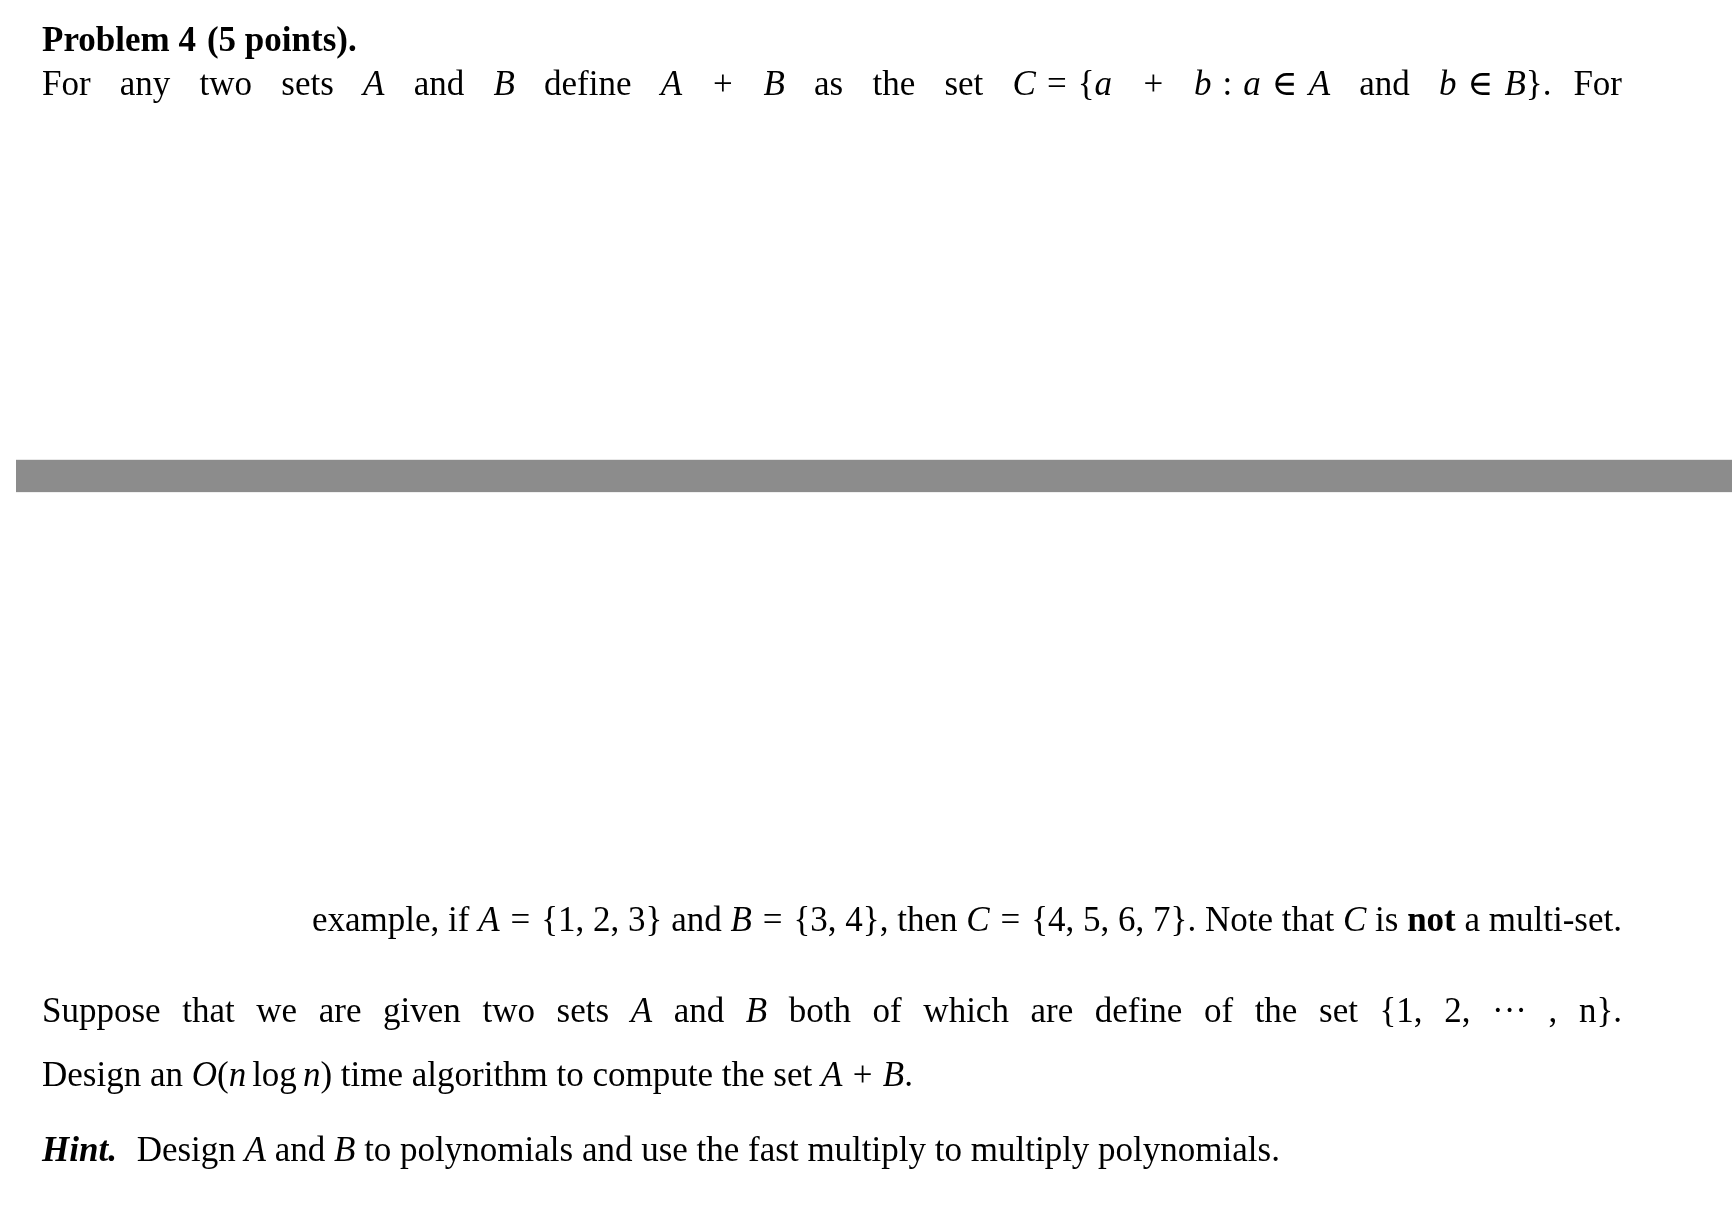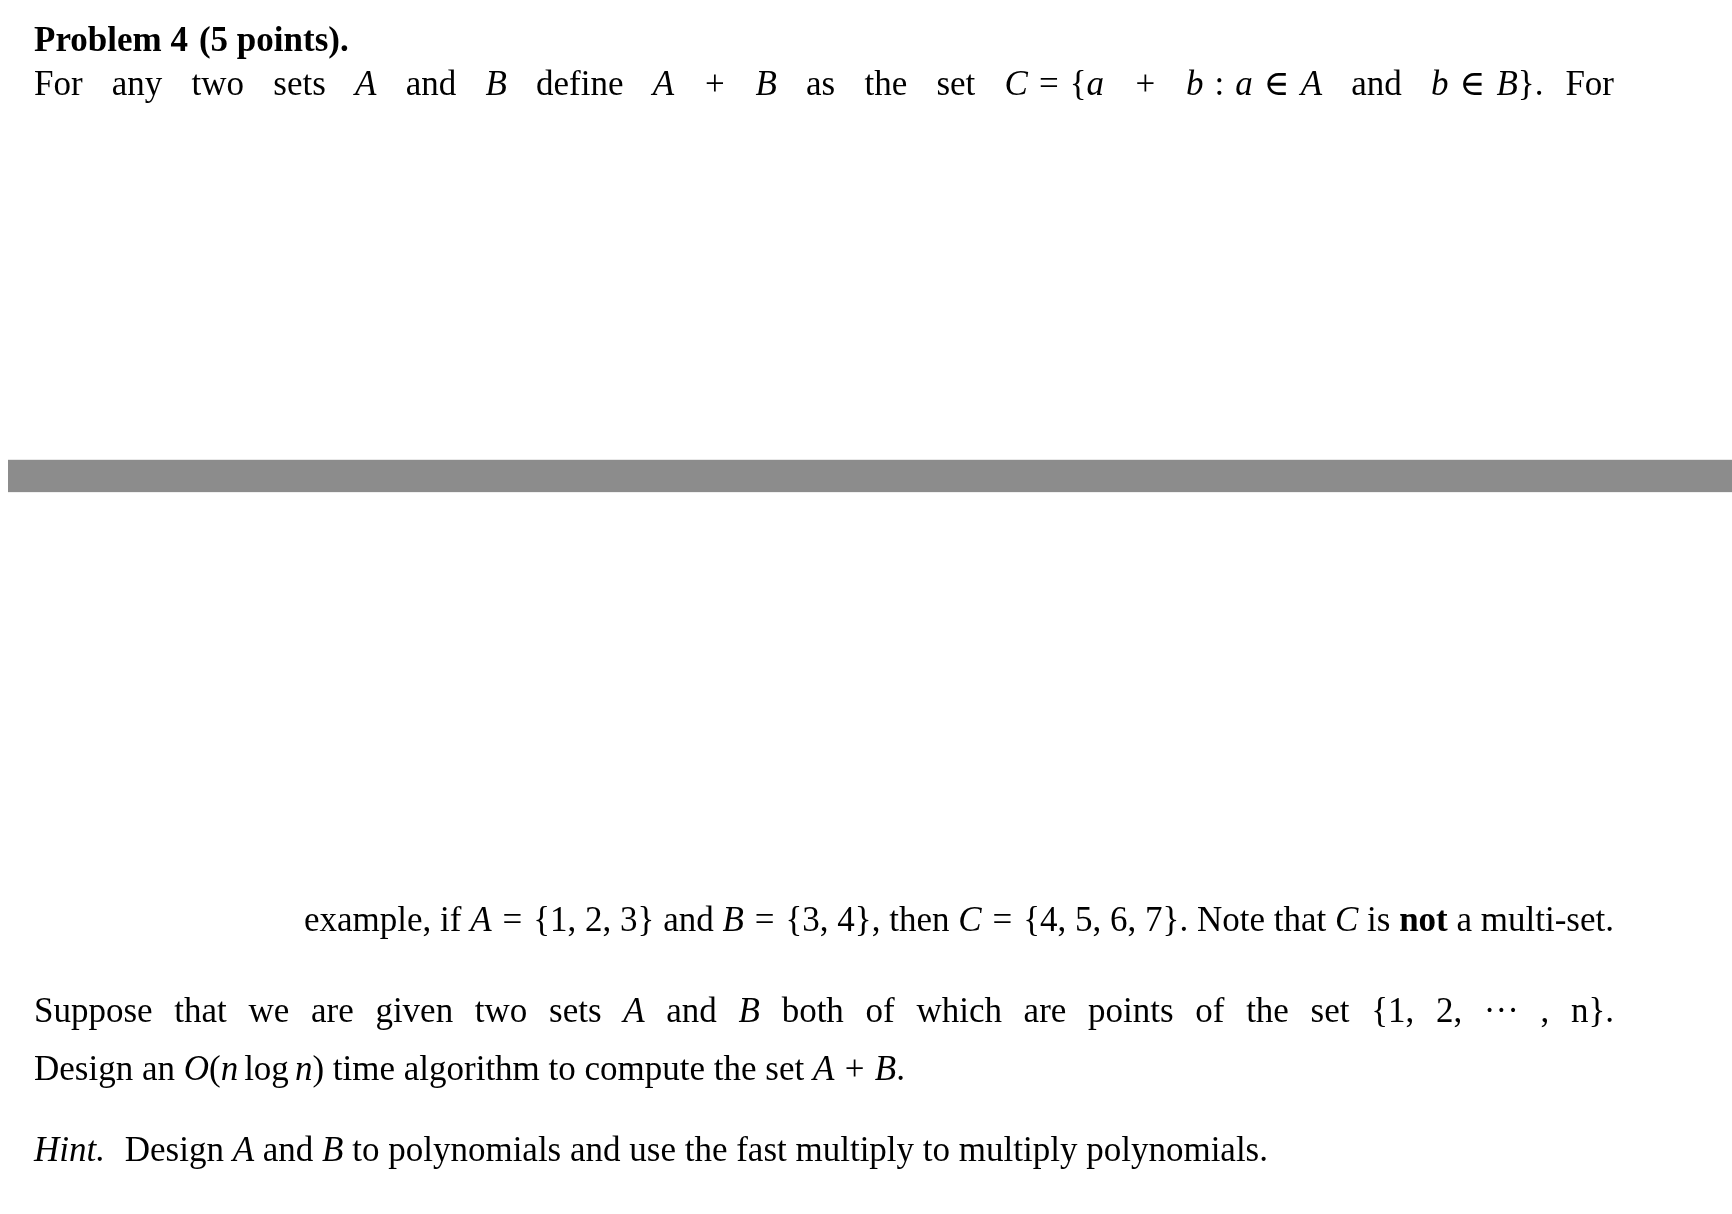--- a/index.html
+++ b/index.html
@@ -11,21 +11,21 @@
     width: 1732px;
     height: 1214px;
     font-family: "Liberation Serif", "DejaVu Serif", serif;
     color: #000000;
     overflow: hidden;
     position: relative;
   }
 
   .page {
     position: absolute;
-    left: 8px;
+    left: 16px;
     top: 0;
     width: 1400px;
     height: 1214px;
   }
 
   
   .block {
     position: absolute;
     left: 26px;
     width: 1580px;
@@ -42,21 +42,21 @@
     font-style: italic;
   }
   .mn, .mo {
     font-family: "Liberation Serif", "DejaVu Serif", serif;
     font-style: normal;
   }
   .mop {
     font-style: normal;
   }
   .bold { font-weight: bold; }
-  .ital { font-style: italic; }
+  .ital { font-style: italic; font-weight: bold; }
 
   
   .sp  { display: inline-block; width: 6px; }
   .sp2 { display: inline-block; width: 11px; }
 
   
   #heading-line {
     top: 18px;
   }
   #heading-line .ptitle {
@@ -101,21 +101,21 @@
   }
   #suppose-para .jline {
     display: block;
     text-align: justify;
     text-align-last: justify;
   }
   #suppose-para .lastline {
     display: block;
     text-align: left;
     text-align-last: left;
-    margin-top: 14px;
+    margin-top: 20px;
   }
 
   
   #hint-line {
     top: 1128px;
     text-align: left;
   }
 </style>
 </head>
 <body>
@@ -130,21 +130,21 @@
     <span class="jline"><span>For any two sets </span><span class="mi">A</span><span> and </span><span class="mi">B</span><span> define </span><span class="mi">A + B</span><span> as the set </span><span class="mi">C</span><span class="sp2"></span><span class="mo">=</span><span class="sp2"></span><span class="mn">{</span><span class="mi">a + b</span><span class="sp2"></span><span class="mo">:</span><span class="sp2"></span><span class="mi">a</span><span class="sp2"></span><span class="mo">∈</span><span class="sp2"></span><span class="mi">A</span><span> and </span><span class="mi">b</span><span class="sp2"></span><span class="mo">∈</span><span class="sp2"></span><span class="mi">B</span><span class="mn">}</span><span>.</span><span class="sp2"></span><span class="sp2"></span><span>For</span></span>
   </div>
 
   <div id="separator-bar"></div>
 
   <div class="block nojust" id="example-line">
     <span>example, if </span><span class="mi">A</span><span class="sp2"></span><span class="mo">=</span><span class="sp2"></span><span class="mn">{1, 2, 3}</span><span> and </span><span class="mi">B</span><span class="sp2"></span><span class="mo">=</span><span class="sp2"></span><span class="mn">{3, 4}</span><span>, then </span><span class="mi">C</span><span class="sp2"></span><span class="mo">=</span><span class="sp2"></span><span class="mn">{4, 5, 6, 7}</span><span>. Note that </span><span class="mi">C</span><span> is </span><span class="bold">not</span><span> a multi-set.</span>
   </div>
 
   <div class="block" id="suppose-para">
-    <span class="jline"><span>Suppose that we are given two sets </span><span class="mi">A</span><span> and </span><span class="mi">B</span><span> both of which are points of the set </span><span class="mn">{1, 2, ··· , n}</span><span>.</span></span>
+    <span class="jline"><span>Suppose that we are given two sets </span><span class="mi">A</span><span> and </span><span class="mi">B</span><span> both of which are define of the set </span><span class="mn">{1, 2, ··· , n}</span><span>.</span></span>
     <span class="lastline"><span>Design an </span><span class="mi">O</span><span class="mn">(</span><span class="mi">n</span><span class="sp"></span><span class="mop">log</span><span class="sp"></span><span class="mi">n</span><span class="mn">)</span><span> time algorithm to compute the set </span><span class="mi">A + B</span><span>.</span></span>
   </div>
 
   <div class="block nojust" id="hint-line">
     <span class="ital">Hint.</span><span class="sp2"></span><span> Design </span><span class="mi">A</span><span> and </span><span class="mi">B</span><span> to polynomials and use the fast multiply to multiply polynomials.</span>
   </div>
 
 </div>
 
 </body></html>

